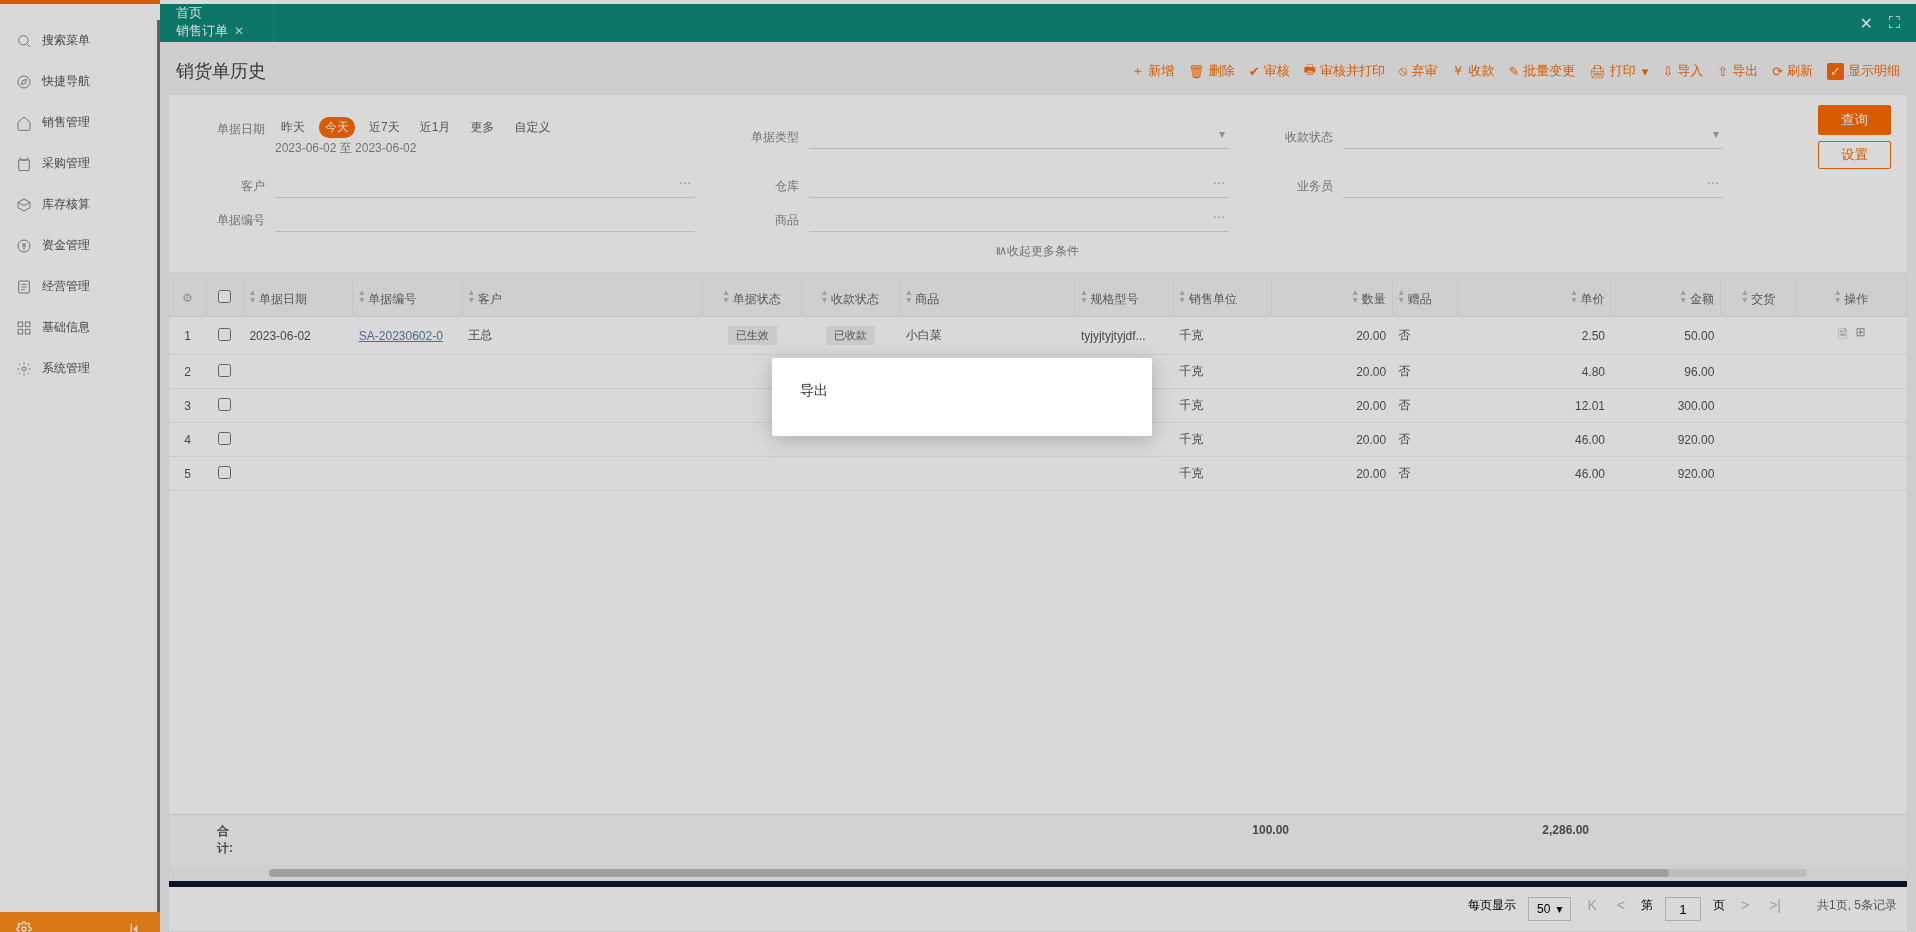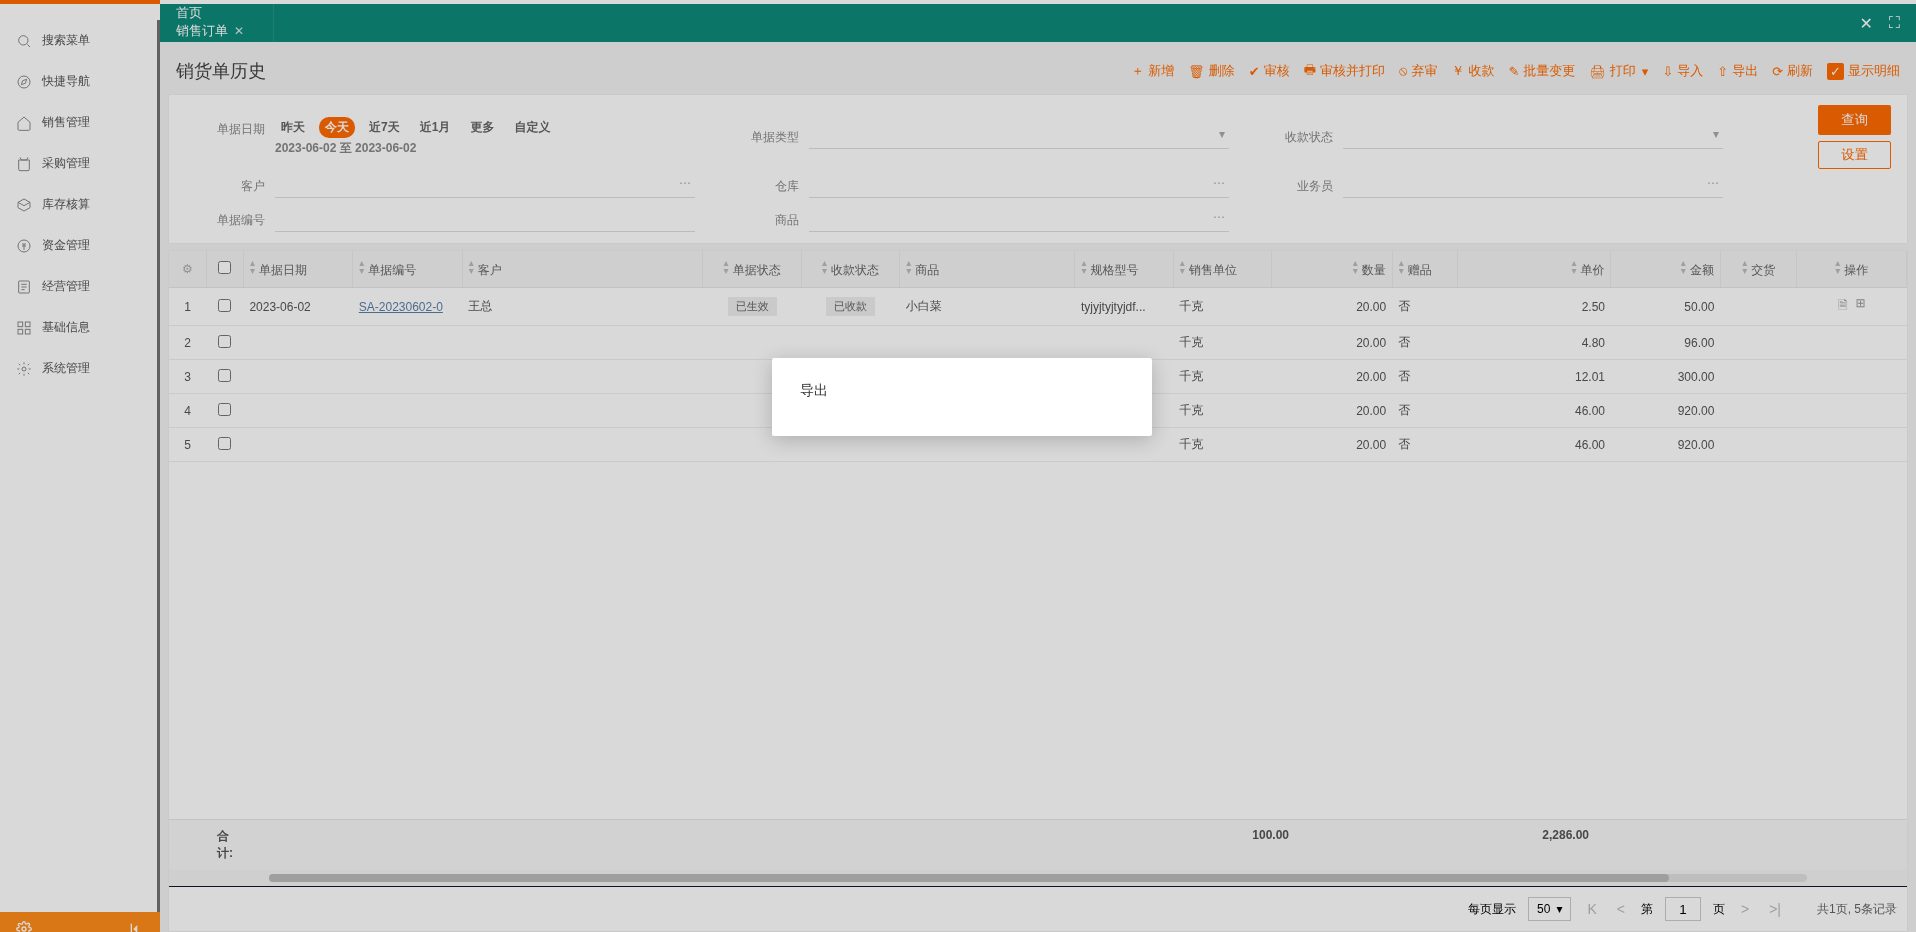--- a/index.html
+++ b/index.html
@@ -67,21 +67,21 @@
 .row-actions span { cursor: pointer; }
 
 .totals-row { background: #f7f7f7; border-top: 1px solid #e5e5e5; display: flex; padding: 8px; font-weight: bold; color: #555; }
 .totals-row .tcell { padding: 0 6px; }
 
 .hscroll { height: 16px; background: #f4f4f4; position: relative; }
 .hscroll .track { position: absolute; left: 100px; right: 100px; top: 4px; height: 8px; background: #e0e0e0; border-radius: 4px; }
 .hscroll .thumb { position: absolute; left: 100px; width: 1400px; top: 4px; height: 8px; background: #bbb; border-radius: 4px; }
 
 
-.pagination { display: flex; align-items: center; justify-content: flex-end; padding: 10px; gap: 12px; background: #fff; border-top: 1px solid #0f172a; }
+.pagination { display: flex; justify-content: flex-end; padding: 10px; gap: 12px; background: #fff; border-top: 6px solid #0f172a; }
 .pagination .sel { border: 1px solid #ccc; padding: 4px 8px; display: inline-flex; align-items: center; gap: 6px; }
 .pagination .pgbtn { color: #bbb; cursor: pointer; font-size: 14px; padding: 0 4px; }
 .pagination input.pgnum { width: 36px; text-align: center; border: 1px solid #ccc; height: 24px; }
 
 
 .backdrop { position: absolute; inset: 0; background: rgba(0,0,0,0.15); }
 .modal { position: absolute; left: 772px; top: 358px; width: 380px; background: #fff; box-shadow: 0 4px 20px rgba(0,0,0,0.2); border-radius: 2px; }
 .modal-body { padding: 24px 28px 18px 28px; }
 .modal-title { font-size: 14px; color: #333; margin-bottom: 18px; }
 .modal-msgbox { border: 1px solid #ddd; border-left: 3px solid #ff6a00; padding: 8px 10px; color: #888; font-size: 12px; }
@@ -270,21 +270,21 @@
           <span class="glyph" style="background:#ff6a00;color:#fff;padding:1px 3px;border-radius:2px;">✓</span>
           <span>显示明细</span>
         </span>
     </div>
   </div>
 
   <div class="filter-panel">
     <div class="filter-row">
       <div class="filter-group">
         <div class="filter-label">单据日期</div>
-        <div class="filter-value" style="min-width:420px;font-weight:bold;">
+        <div class="filter-value" style="min-width:420px;">
           <div class="date-chips" id="date-chips">
               <span class="date-chip">昨天</span>
               <span class="date-chip active">今天</span>
               <span class="date-chip">近7天</span>
               <span class="date-chip">近1月</span>
               <span class="date-chip">更多</span>
               <span class="date-chip">自定义</span>
             </div>
           <div class="date-range-text">2023-06-02 至 2023-06-02</div>
         </div>
@@ -319,20 +319,21 @@
     <div class="filter-row">
       <div class="filter-group">
         <div class="filter-label">单据编号</div>
         <div class="filter-value"><input class="filter-input" style=""></div>
       </div>
       <div class="filter-group">
         <div class="filter-label">商品</div>
         <div class="filter-value"><input class="filter-input" style=""><span class="dots">⋯</span></div>
       </div>
     </div>
+    <div class="collapse-bar"><span>收起更多条件</span></div>
   </div>
 
   <div class="table-wrap">
     <table>
       <colgroup>
         <col style="width:34px">
           <col style="width:34px">
           <col style="width:100px">
           <col style="width:100px">
         <col style="width:220px">

